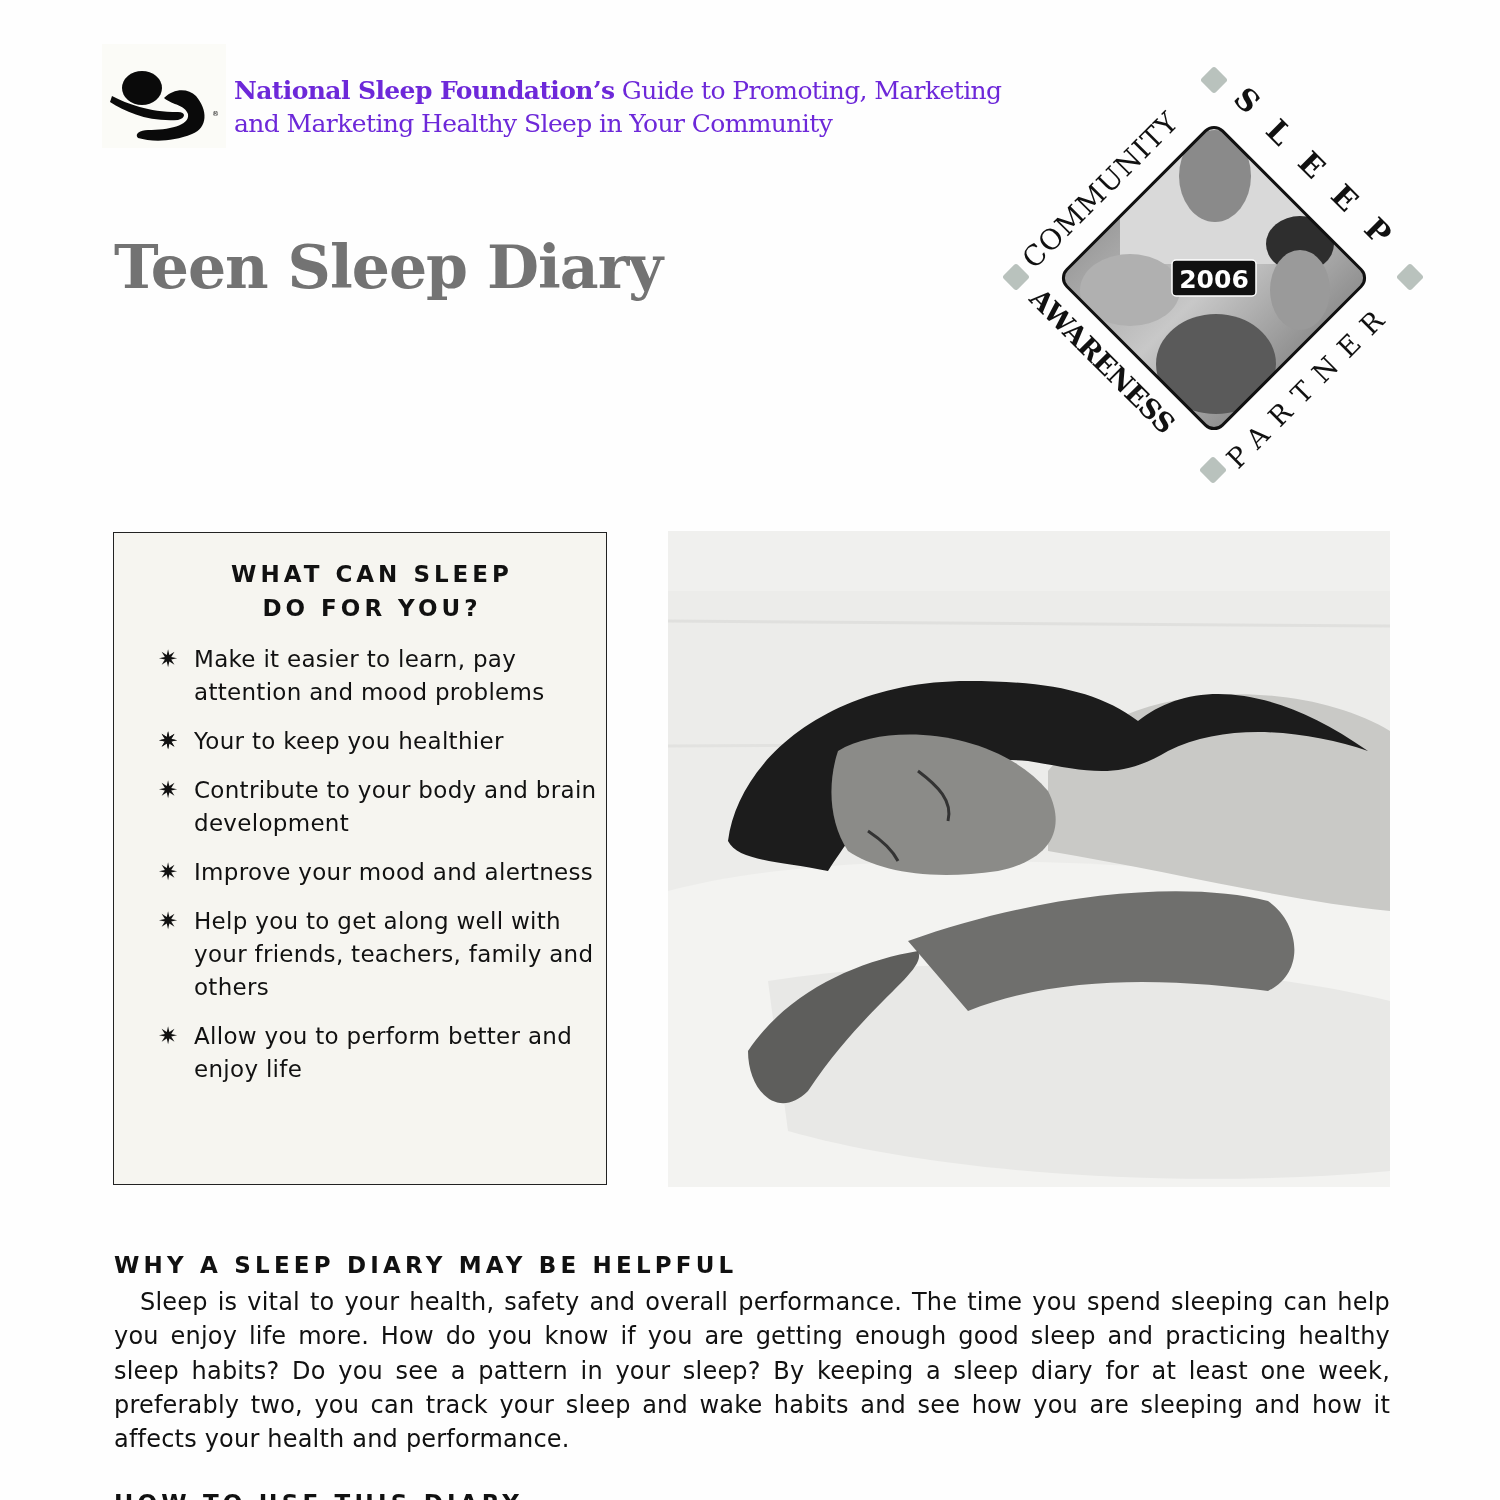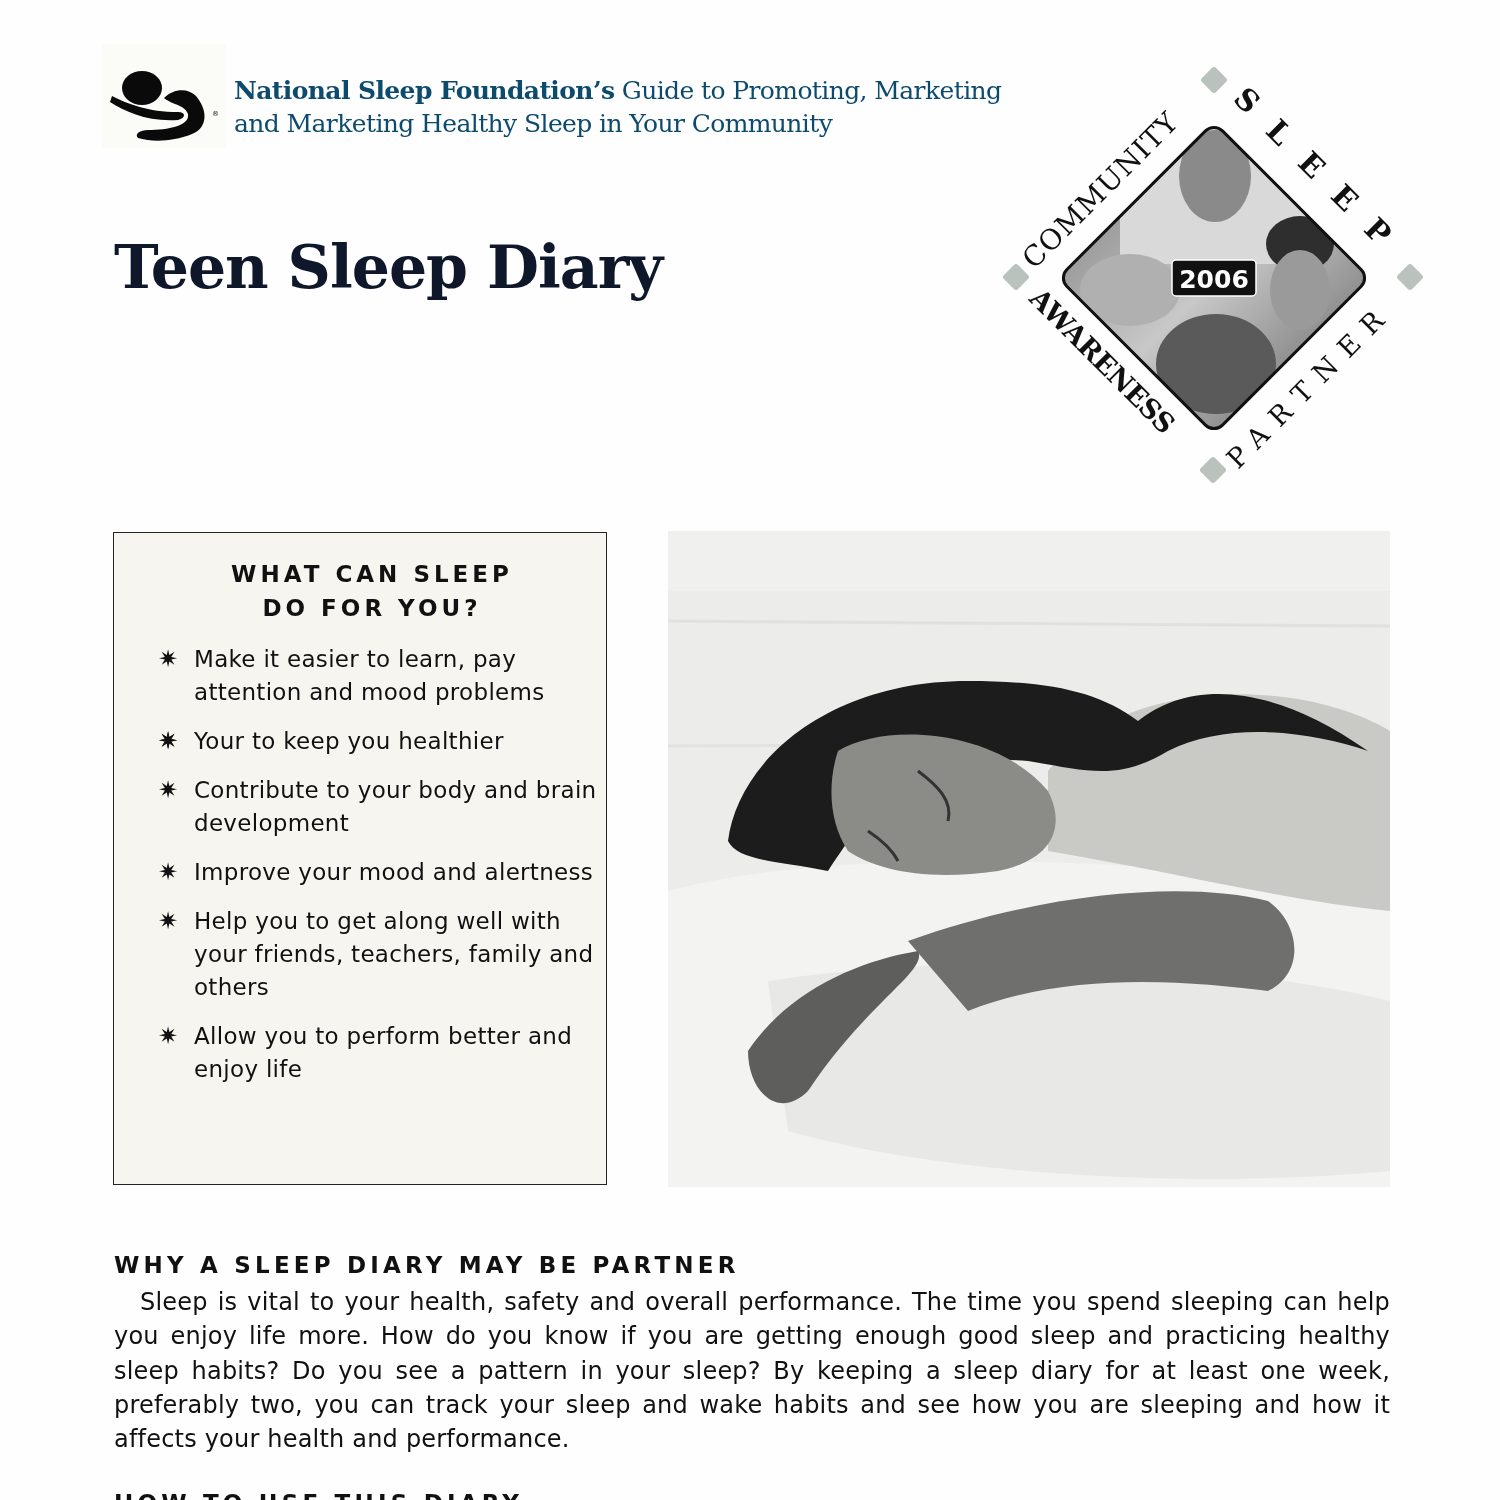--- a/index.html
+++ b/index.html
@@ -6,27 +6,27 @@
   body {
     width: 1500px; height: 1500px; overflow: hidden;
     background: #fefefe; position: relative;
     font-family: "DejaVu Sans", sans-serif; color: #111;
   }
   .logo-mark { position: absolute; left: 102px; top: 44px; width: 124px; height: 104px; background: #fbfbf7; }
   .logo-mark svg { position: absolute; left: 6px; top: 24px; }
   .header-text {
     position: absolute; left: 234px; top: 74px;
     font-family: "DejaVu Serif", serif; font-size: 25px; line-height: 33px;
-    letter-spacing: -0.6px; color: #0c4a6e;
+    letter-spacing: -0.6px; color: #6d28d9;
   }
   .header-text b { font-weight: bold; }
   .page-title {
     position: absolute; left: 114px; top: 232px; margin: 0;
     font-family: "DejaVu Serif", serif; font-weight: bold; font-size: 60px;
-    letter-spacing: -1px; color: #0f172a;
+    letter-spacing: -1px; color: #737373;
   }
   
   .badge { position: absolute; left: 1000px; top: 64px; width: 428px; height: 428px; }
   
   .info-box {
     position: absolute; left: 113px; top: 532px; width: 494px; height: 653px;
     border: 1.5px solid #222; background: #f6f5f0; box-sizing: border-box; padding-left: 24px;
   }
   .info-box h2 {
     margin: 24px 0 0 0; text-align: center;
@@ -144,16 +144,16 @@
     <path d="M80 520 C 120 460, 190 430, 250 420 C 260 440, 200 470, 140 560 C 110 590, 80 560, 80 520 Z" fill="#5e5e5c"></path>
 
     <path d="M60 310 C 70 230, 160 150, 300 150 C 380 150, 430 160, 470 190 C 520 150, 600 150, 700 220 C 640 200, 560 190, 500 220 C 450 250, 420 240, 360 230 C 240 220, 200 280, 160 340 C 110 330, 70 330, 60 310 Z" fill="#1c1c1c"></path>
 
     <path d="M170 220 C 220 190, 330 200, 380 260 C 400 300, 380 330, 330 340 C 260 350, 210 340, 180 320 C 160 290, 160 250, 170 220 Z" fill="#8b8b88"></path>
     <path d="M250 240 C 270 255, 285 270, 280 290" stroke="#333" stroke-width="3" fill="none"></path>
     <path d="M200 300 C 215 310, 225 320, 230 330" stroke="#333" stroke-width="3" fill="none"></path>
   </svg>
 </div>
 
-<h3 class="section-heading" style="top:1252px">WHY A SLEEP DIARY MAY BE PARTNER</h3>
+<h3 class="section-heading" style="top:1252px">WHY A SLEEP DIARY MAY BE HELPFUL</h3>
 <p class="body-text">Sleep is vital to your health, safety and overall performance. The time you spend sleeping can help you enjoy life more. How do you know if you are getting enough good sleep and practicing healthy sleep habits? Do you see a pattern in your sleep? By keeping a sleep diary for at least one week, preferably two, you can track your sleep and wake habits and see how you are sleeping and how it affects your health and performance.</p>
 
 <h3 class="section-heading" style="top:1490px">HOW TO USE THIS DIARY</h3>
 
 </body></html>

